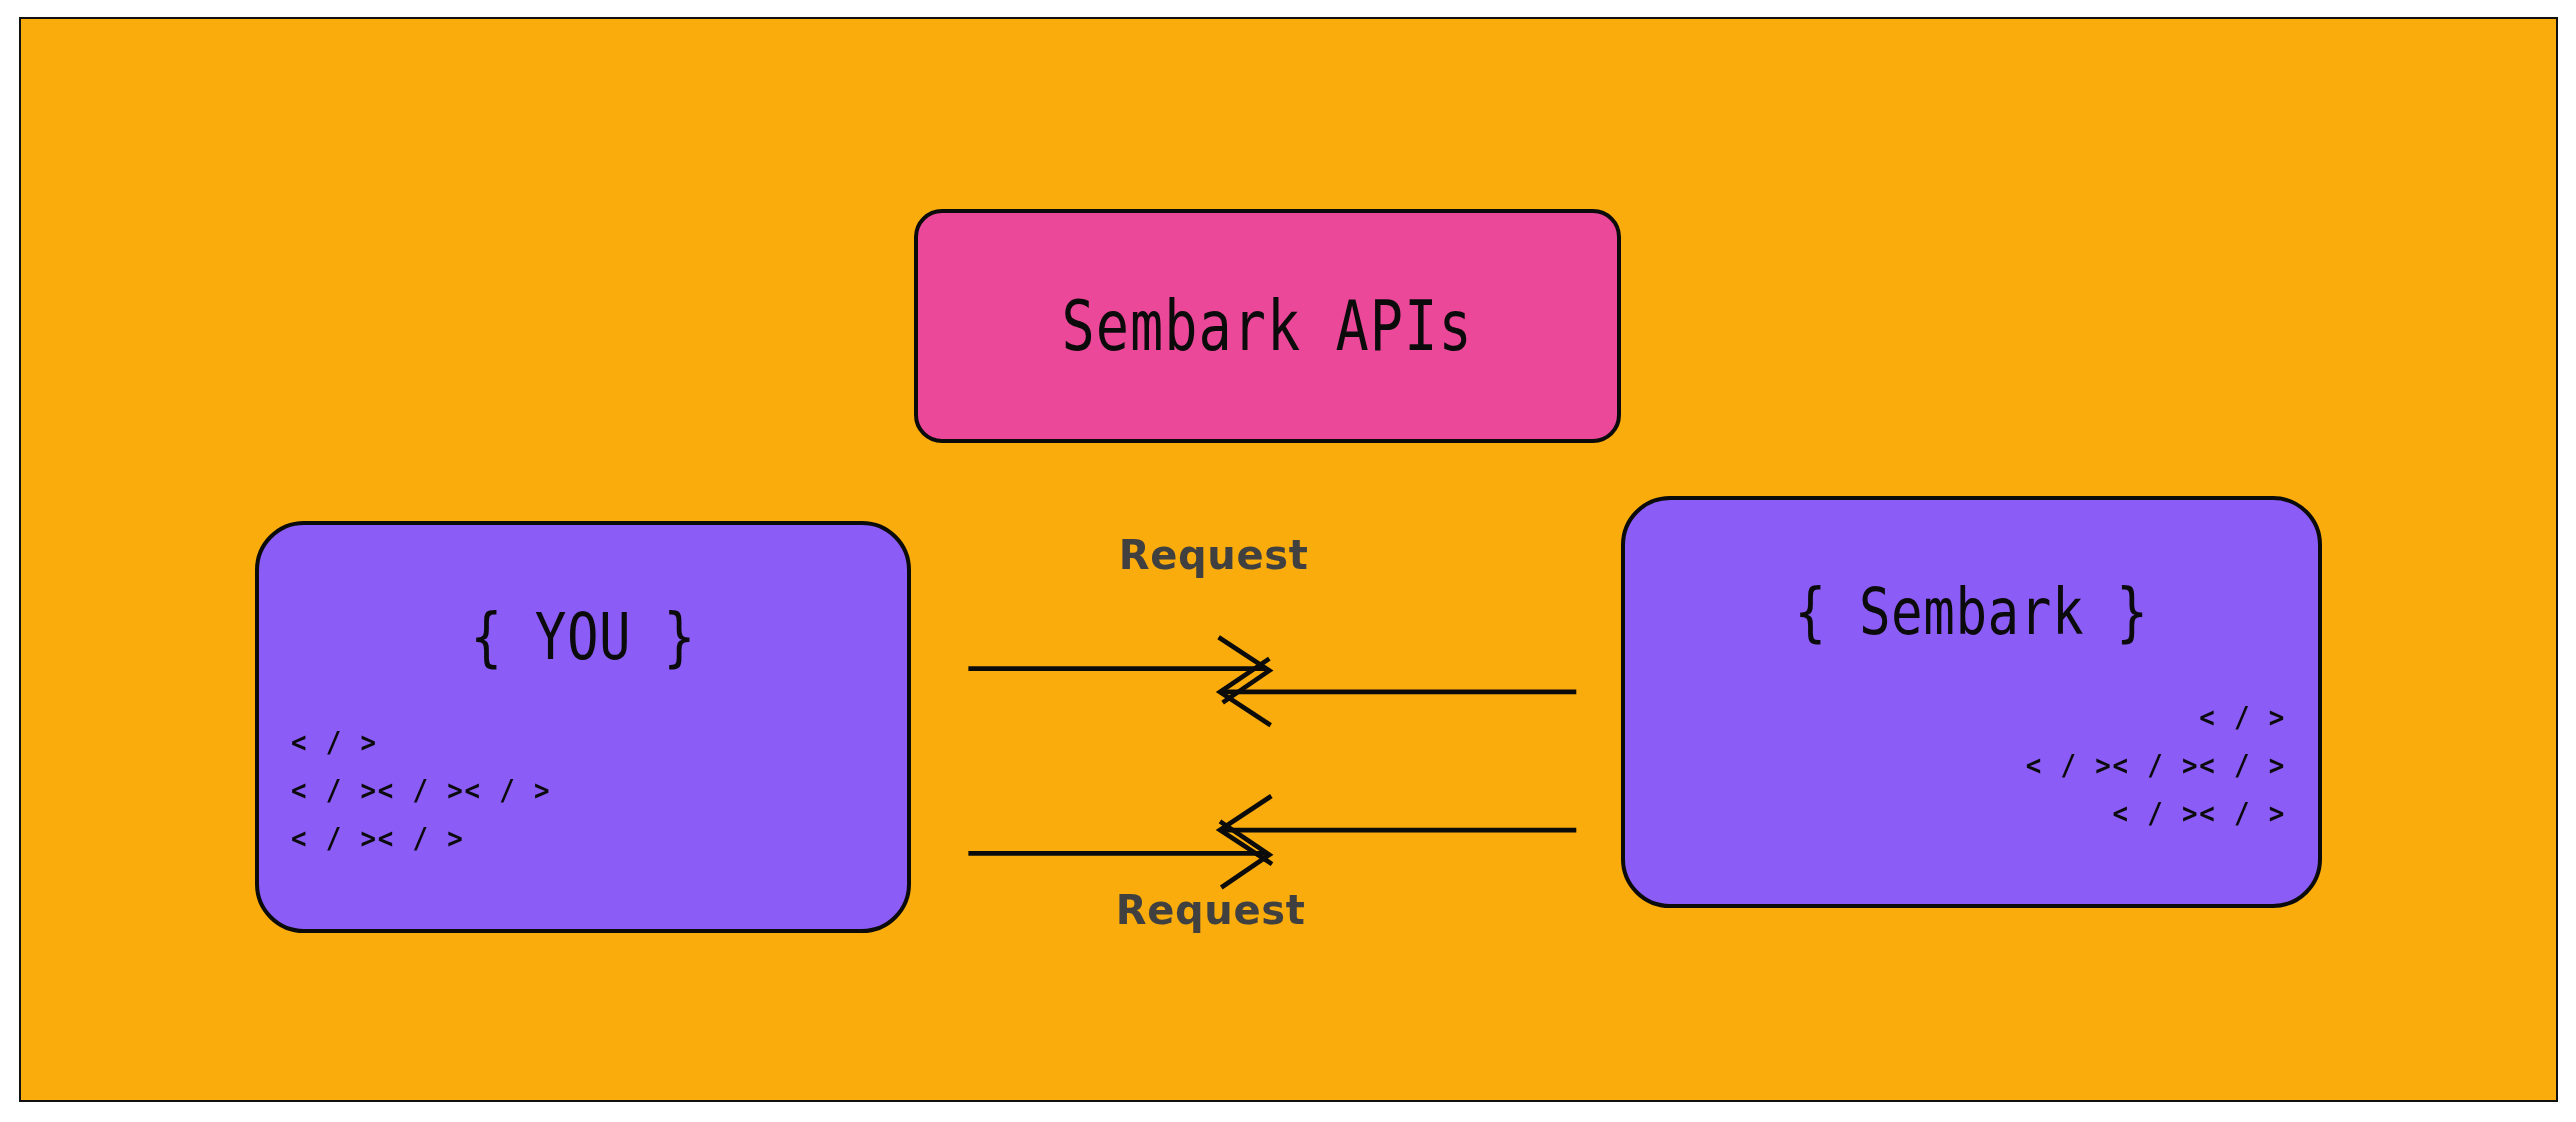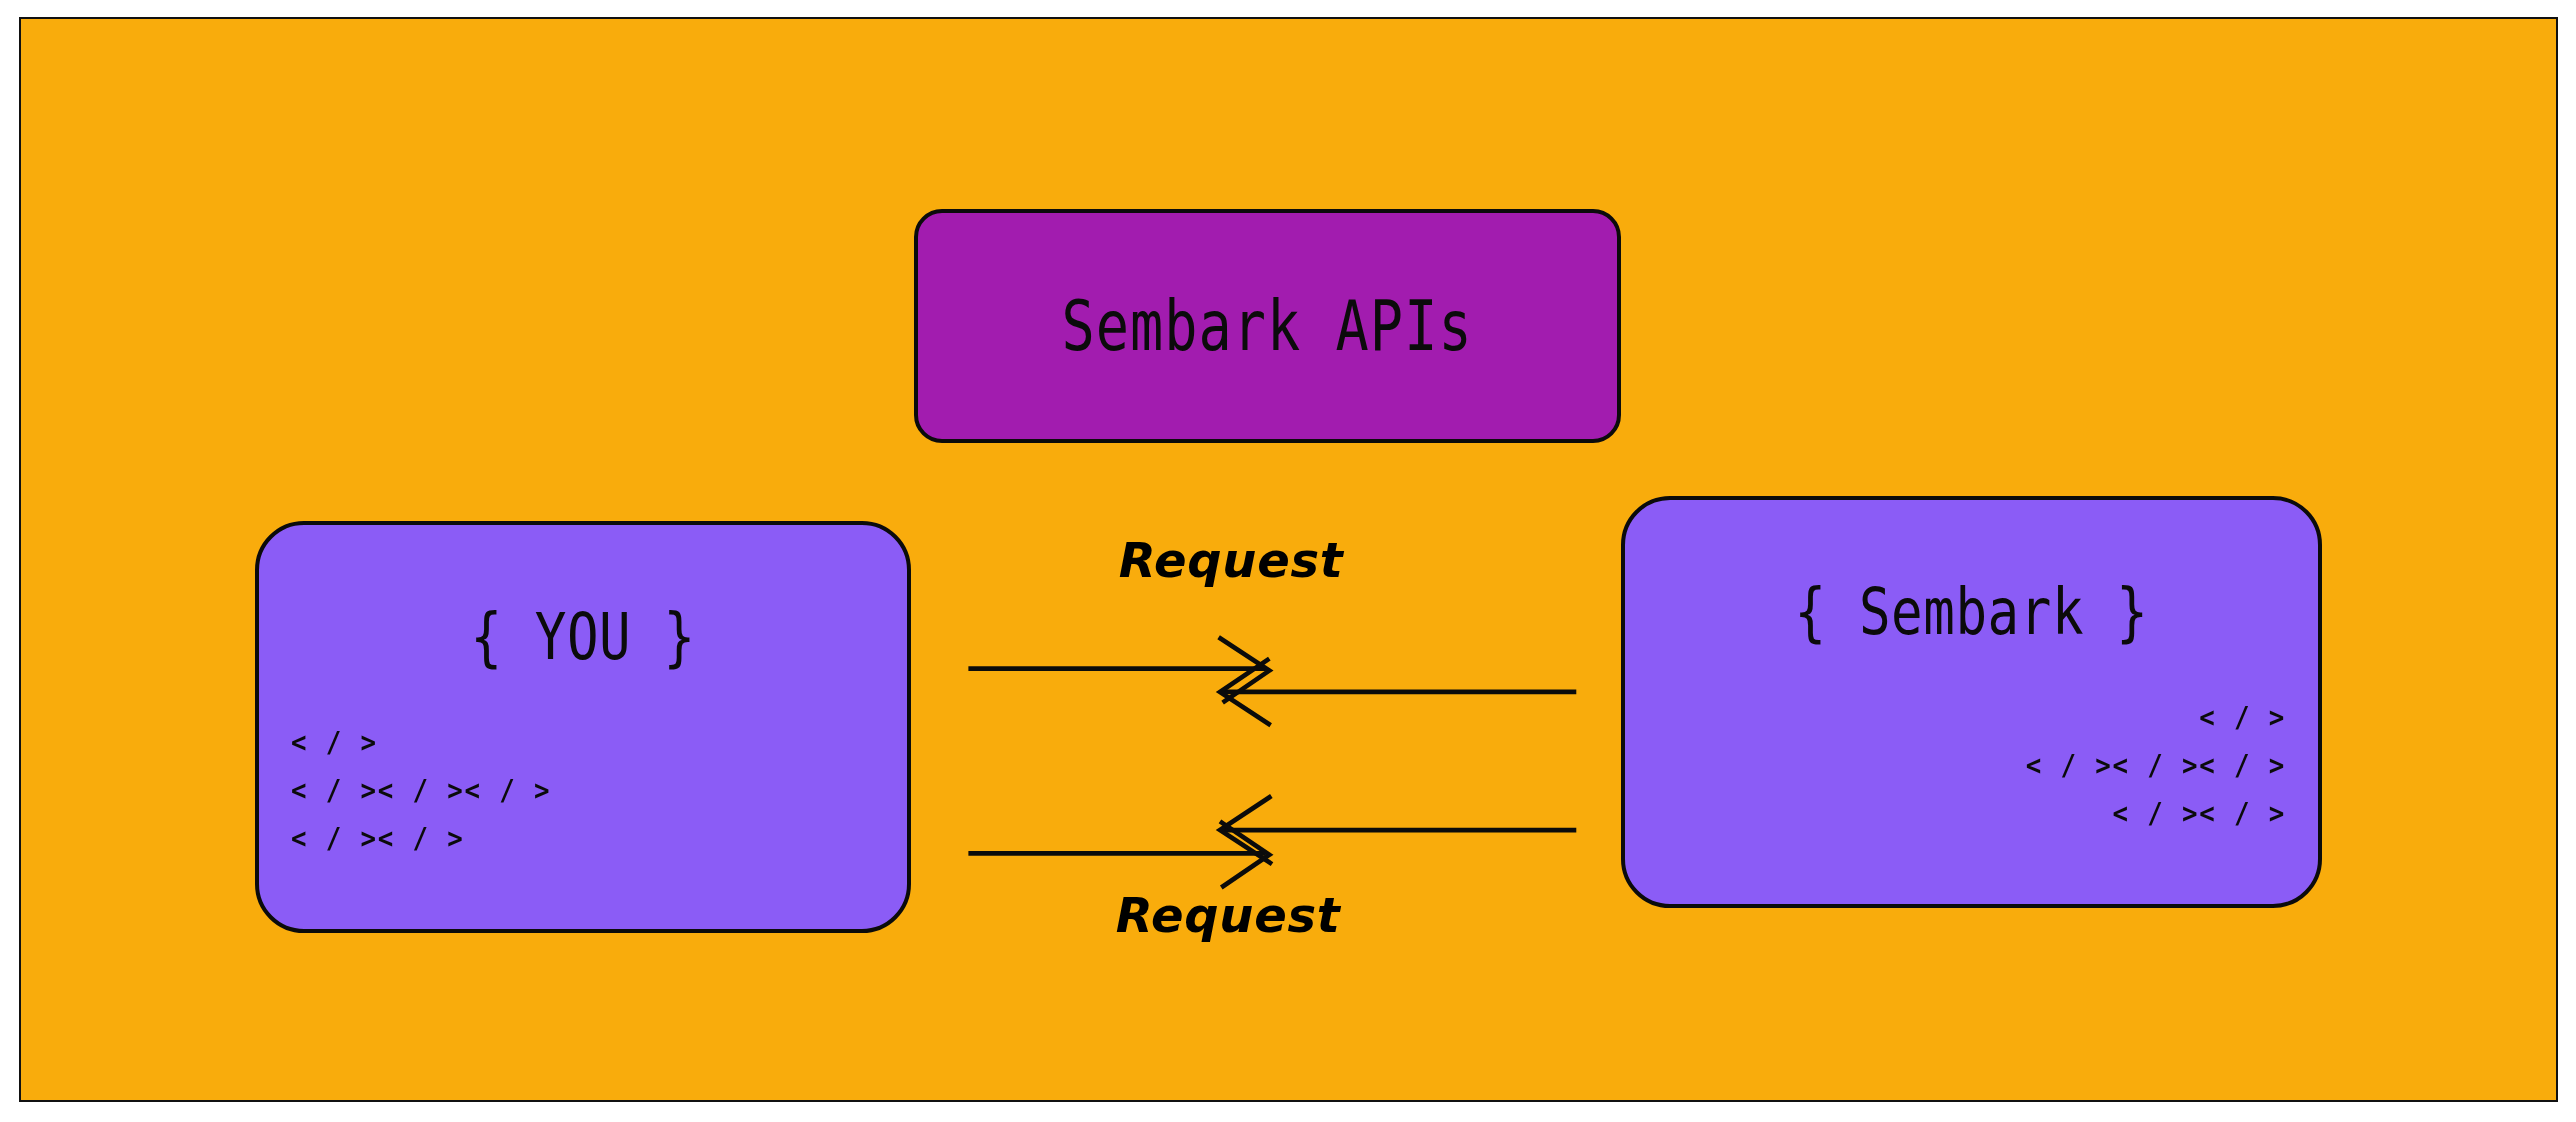--- a/index.html
+++ b/index.html
@@ -34,21 +34,21 @@
     box-sizing: border-box;
   }
 
   
   .api-box {
     position: absolute;
     left: 893px;   
     top: 190px;
     width: 707px;
     height: 234px;
-    background: #a21caf;
+    background: #ec4899;
     border: 4px solid #0b0b0b;
     border-radius: 28px;
     box-sizing: border-box;
     display: flex;
     align-items: center;
     justify-content: center;
   }
   .api-box-label {
     font-family: "DejaVu Sans Mono", "Liberation Mono", monospace;
     font-size: 69px;
@@ -114,24 +114,23 @@
     stroke: #0b0b0b;
     stroke-width: 7;
     fill: none;
     stroke-linecap: butt;
     stroke-linejoin: miter;
   }
 
   .flow-label {
     position: absolute;
     font-family: "DejaVu Sans", sans-serif;
-    font-size: 48px;
+    font-size: 40px;
     font-weight: 700;
-    font-style: italic;
-    color: #000000;
+    color: #404040;
     white-space: nowrap;
     letter-spacing: 0.7px;
   }
   .label-request  { left: 1098px; top: 513px; }
   .label-response { left: 1095px; top: 868px; }
 </style>
 </head>
 <body>
 
 <div id="diagram-root">

